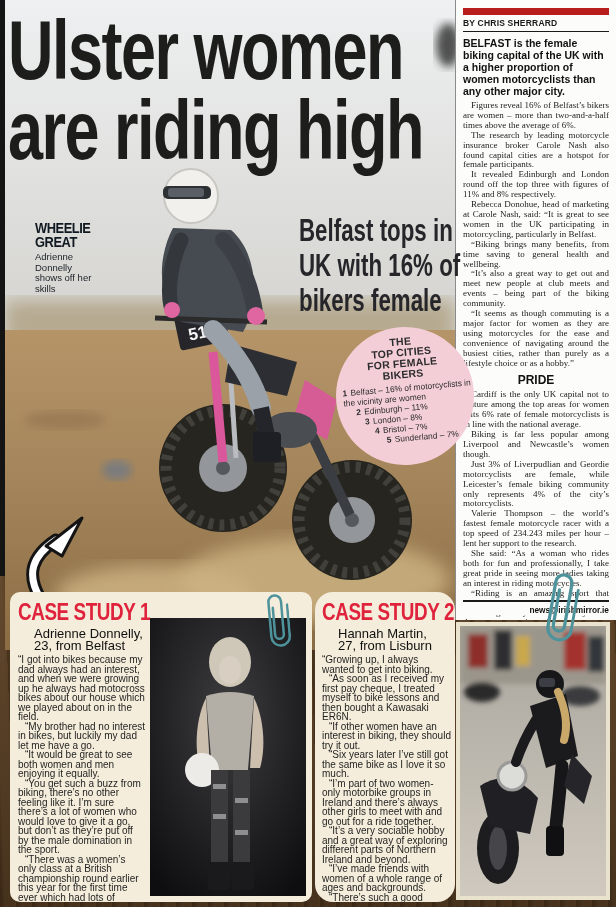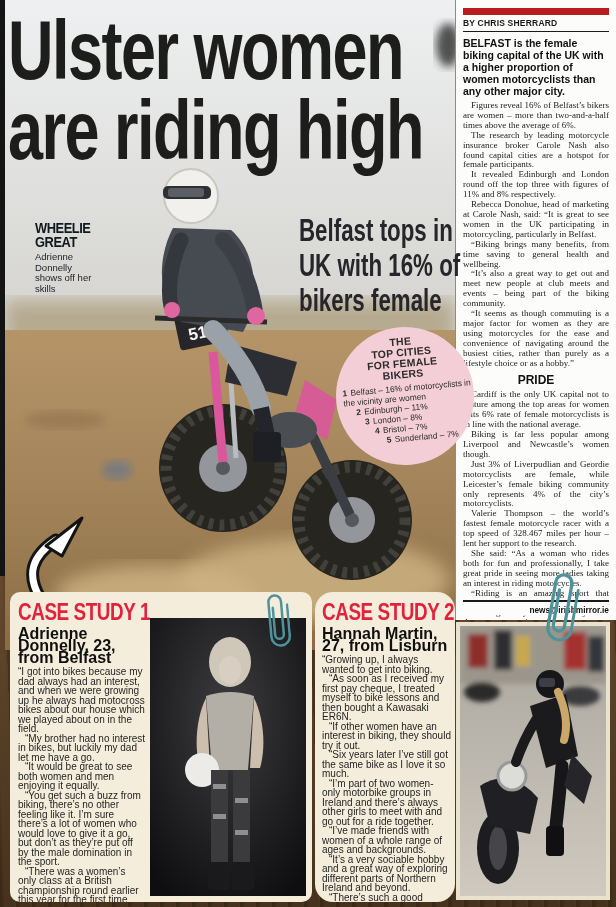--- a/index.html
+++ b/index.html
@@ -48,21 +48,21 @@
               text-align:justify;margin:0;text-indent:8px;}
   .crosshead{text-align:center;font-size:12px;font-weight:bold;color:#111;margin:5px 0 3px;}
   .art-foot{position:absolute;left:7px;right:7px;bottom:5px;background:#fcfcfa;border-top:2px solid #1a1a1a;
             padding-top:3px;text-align:right;font-size:8.3px;font-weight:bold;color:#111;}
   
   .panel{position:absolute;background:#f4eddb;border-radius:10px;z-index:3;box-sizing:border-box;overflow:hidden;}
   .cs1{left:10px;top:592px;width:302px;height:310px;padding:6px 6px 22px 8px;}
   .cs2{left:315px;top:592px;width:140px;height:310px;padding:6px 4px 6px 7px;border-radius:18px;}
   .cs-label{color:#e0233c;font-weight:bold;font-size:23px;line-height:24px;letter-spacing:-.5px;
             white-space:nowrap;transform:scaleX(.82);transform-origin:0 0;margin:2px 0 4px;}
-  .cs-name{font-weight:bold;font-size:16px;line-height:12px;color:#101010;margin:2px 0 3px;}
+  .cs-name{font-weight:normal;font-size:13px;line-height:12px;color:#101010;margin:2px 16px 3px;}
   .cs-text{font-size:10px;line-height:9.5px;color:#1f1f1f;}
   .cs-text p{margin:0;text-indent:7px;}
   .cs-text p:first-child{text-indent:0;}
   .cs1 .cs-name,.cs1 .cs-text{width:128px;}
   .cs1-photo{position:absolute;left:140px;top:26px;width:156px;height:278px;background:#101012;}
   
   .street{position:absolute;left:456px;top:622px;width:154px;height:278px;background:#e9e2cc;z-index:3;
           box-sizing:border-box;padding:4px;}
   .street svg{display:block;}
   
@@ -197,21 +197,21 @@
       <p>The research by leading motorcycle insurance broker Carole Nash also found capital cities are a hotspot for female participants.</p>
       <p>It revealed Edinburgh and London round off the top three with figures of 11% and 8% respectively.</p>
       <p>Rebecca Donohue, head of marketing at Carole Nash, said: “It is great to see women in the UK participating in motorcycling, particularly in Belfast.</p>
       <p>“Biking brings many benefits, from time saving to general health and wellbeing.</p>
       <p>“It’s also a great way to get out and meet new people at club meets and events – being part of the biking community.</p>
       <p>“It seems as though commuting is a major factor for women as they are using motorcycles for the ease and convenience of navigating around the busiest cities, rather than purely as a lifestyle choice or as a hobby.”</p>
       <div class="crosshead">PRIDE</div>
       <p>Cardiff is the only UK capital not to feature among the top areas for women – its 6% rate of female motorcyclists is in line with the national average.</p>
       <p>Biking is far less popular among Liverpool and Newcastle’s women though.</p>
       <p>Just 3% of Liverpudlian and Geordie motorcyclists are female, while Leicester’s female biking community only represents 4% of the city’s motorcyclists.</p>
-      <p>Valerie Thompson – the world’s fastest female motorcycle racer with a top speed of 328.467 miles per hour – lent her support to the research.</p>
+      <p>Valerie Thompson – the world’s fastest female motorcycle racer with a top speed of 234.243 miles per hour – lent her support to the research.</p>
       <p>She said: “As a woman who rides both for fun and professionally, I take great pride in seeing more ladies taking an interest in riding motorcycles.</p>
       <p>“Riding is an amazing sport that invokes strength and freedom, something every woman everywhere deserves to experience.”</p>
     </div>
     <div class="art-foot">news@irishmirror.ie</div>
   </aside>
 
   <section class="panel cs1">
     <h2 class="cs-label">CASE STUDY 1</h2>
     <div class="cs-name">Adrienne Donnelly, 23, from Belfast</div>
     <div class="cs-text">
@@ -254,22 +254,22 @@
 
   <section class="panel cs2">
     <h2 class="cs-label">CASE STUDY 2</h2>
     <div class="cs-name">Hannah Martin, 27, from Lisburn</div>
     <div class="cs-text">
       <p>“Growing up, I always wanted to get into biking.</p>
       <p>“As soon as I received my first pay cheque, I treated myself to bike lessons and then bought a Kawasaki ER6N.</p>
       <p>“If other women have an interest in biking, they should try it out.</p>
       <p>“Six years later I’ve still got the same bike as I love it so much.</p>
       <p>“I’m part of two women-only motorbike groups in Ireland and there’s always other girls to meet with and go out for a ride together.</p>
+      <p>“It’s a very sociable hobby and a great way of exploring different parts of Northern Ireland and beyond.</p>
       <p>“I’ve made friends with women of a whole range of ages and backgrounds.</p>
-      <p>“It’s a very sociable hobby and a great way of exploring different parts of Northern Ireland and beyond.</p>
       <p>“There’s such a good range of bikes to suit everyone, especially women like me who need to have a bike lowered so they can get their feet to touch the ground.”</p>
     </div>
   </section>
 
   <div class="street">
     <svg width="146" height="270" viewBox="0 0 146 270">
       <defs>
         <linearGradient id="pave" x1="0" y1="0" x2="0" y2="1">
           <stop offset="0" stop-color="#aaa69d"></stop>
             <stop offset="1" stop-color="#cfc9bf"></stop>

